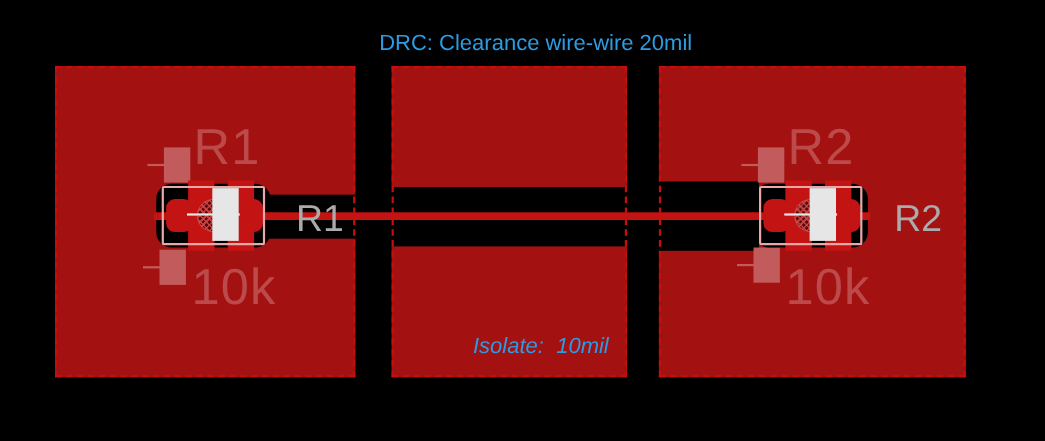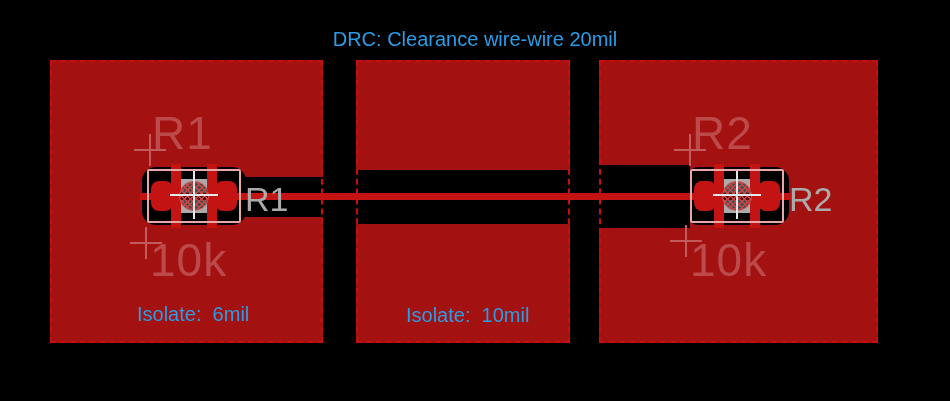--- a/index.html
+++ b/index.html
@@ -1,18 +1,18 @@
 <!DOCTYPE html>
 <html style="--background: #000000; --pour: #A31111; --pour-border: #C90D0D; --copper-bright: #C31313; --silk: #BD4A4A; --cross: #C25C5C; --gray: #ABABAB; --pink: #E8A8A8; --blue: #2B9CE5; --crosshair: #E6E6E6;"><head>
 <meta charset="utf-8">
 <style>
   html,body{margin:0;padding:0;background:#000;}
   #canvas{position:relative;width:950px;height:401px;background:var(--background,#000);
           overflow:hidden;font-family:"Liberation Sans",sans-serif;}
-  #canvas *{position:absolute;box-sizing:border-box;}
+  #canvas *{position:absolute;box-sizing:border-box;padding-left:24px;}
 
   .title{left:0;right:0;top:28px;text-align:center;font-size:20px;color:var(--blue);z-index:6;}
 
   
   .pour{top:60px;height:283px;background:var(--pour);z-index:1;}
   .pour.p1{left:50px;width:273px;}
   .pour.p2{left:356px;width:214px;}
   .pour.p3{left:599px;width:279px;}
   
   .pourborder{top:60px;height:283px;border:2px dashed var(--pour-border);background:transparent;z-index:3;}
@@ -55,21 +55,21 @@
   .ch-v{left:51px;top:4px;width:2px;height:48px;background:var(--crosshair);}
   .courtyard{left:5px;top:2px;width:94px;height:54px;border:2px solid var(--pink);border-radius:2px;}
 
   
   .ref{z-index:6;color:var(--gray);font-size:34px;line-height:1;}
   .ref.ref1{left:245px;top:182px;} .ref.ref2{left:789px;top:182px;}
 
   
   .isolabel{z-index:6;color:var(--blue);font-size:20px;white-space:pre;}
   .isolabel.i1{left:137px;top:303px;}
-  .isolabel.i2{left:406px;top:304px;}
+  .isolabel.i2{left:406px;top:304px;font-style:italic;}
   .isolabel.i3{left:674px;top:304px;}
 </style>
 </head>
 <body>
 
 <div id="canvas">
 
   <div class="title">DRC: Clearance wire-wire 20mil</div>
 
   <div class="pour p1"></div>
@@ -124,16 +124,15 @@
     <div class="vbar vr"></div>
     <div class="hatch"></div>
     <div class="ch-h"></div>
     <div class="ch-v"></div>
     <div class="courtyard"></div>
   </div>
 
   <div class="ref ref1">R1</div>
   <div class="ref ref2">R2</div>
 
-  <div class="isolabel i1">Isolate:  6mil</div>
   <div class="isolabel i2">Isolate:  10mil</div>
 
 </div>
 
 </body></html>

